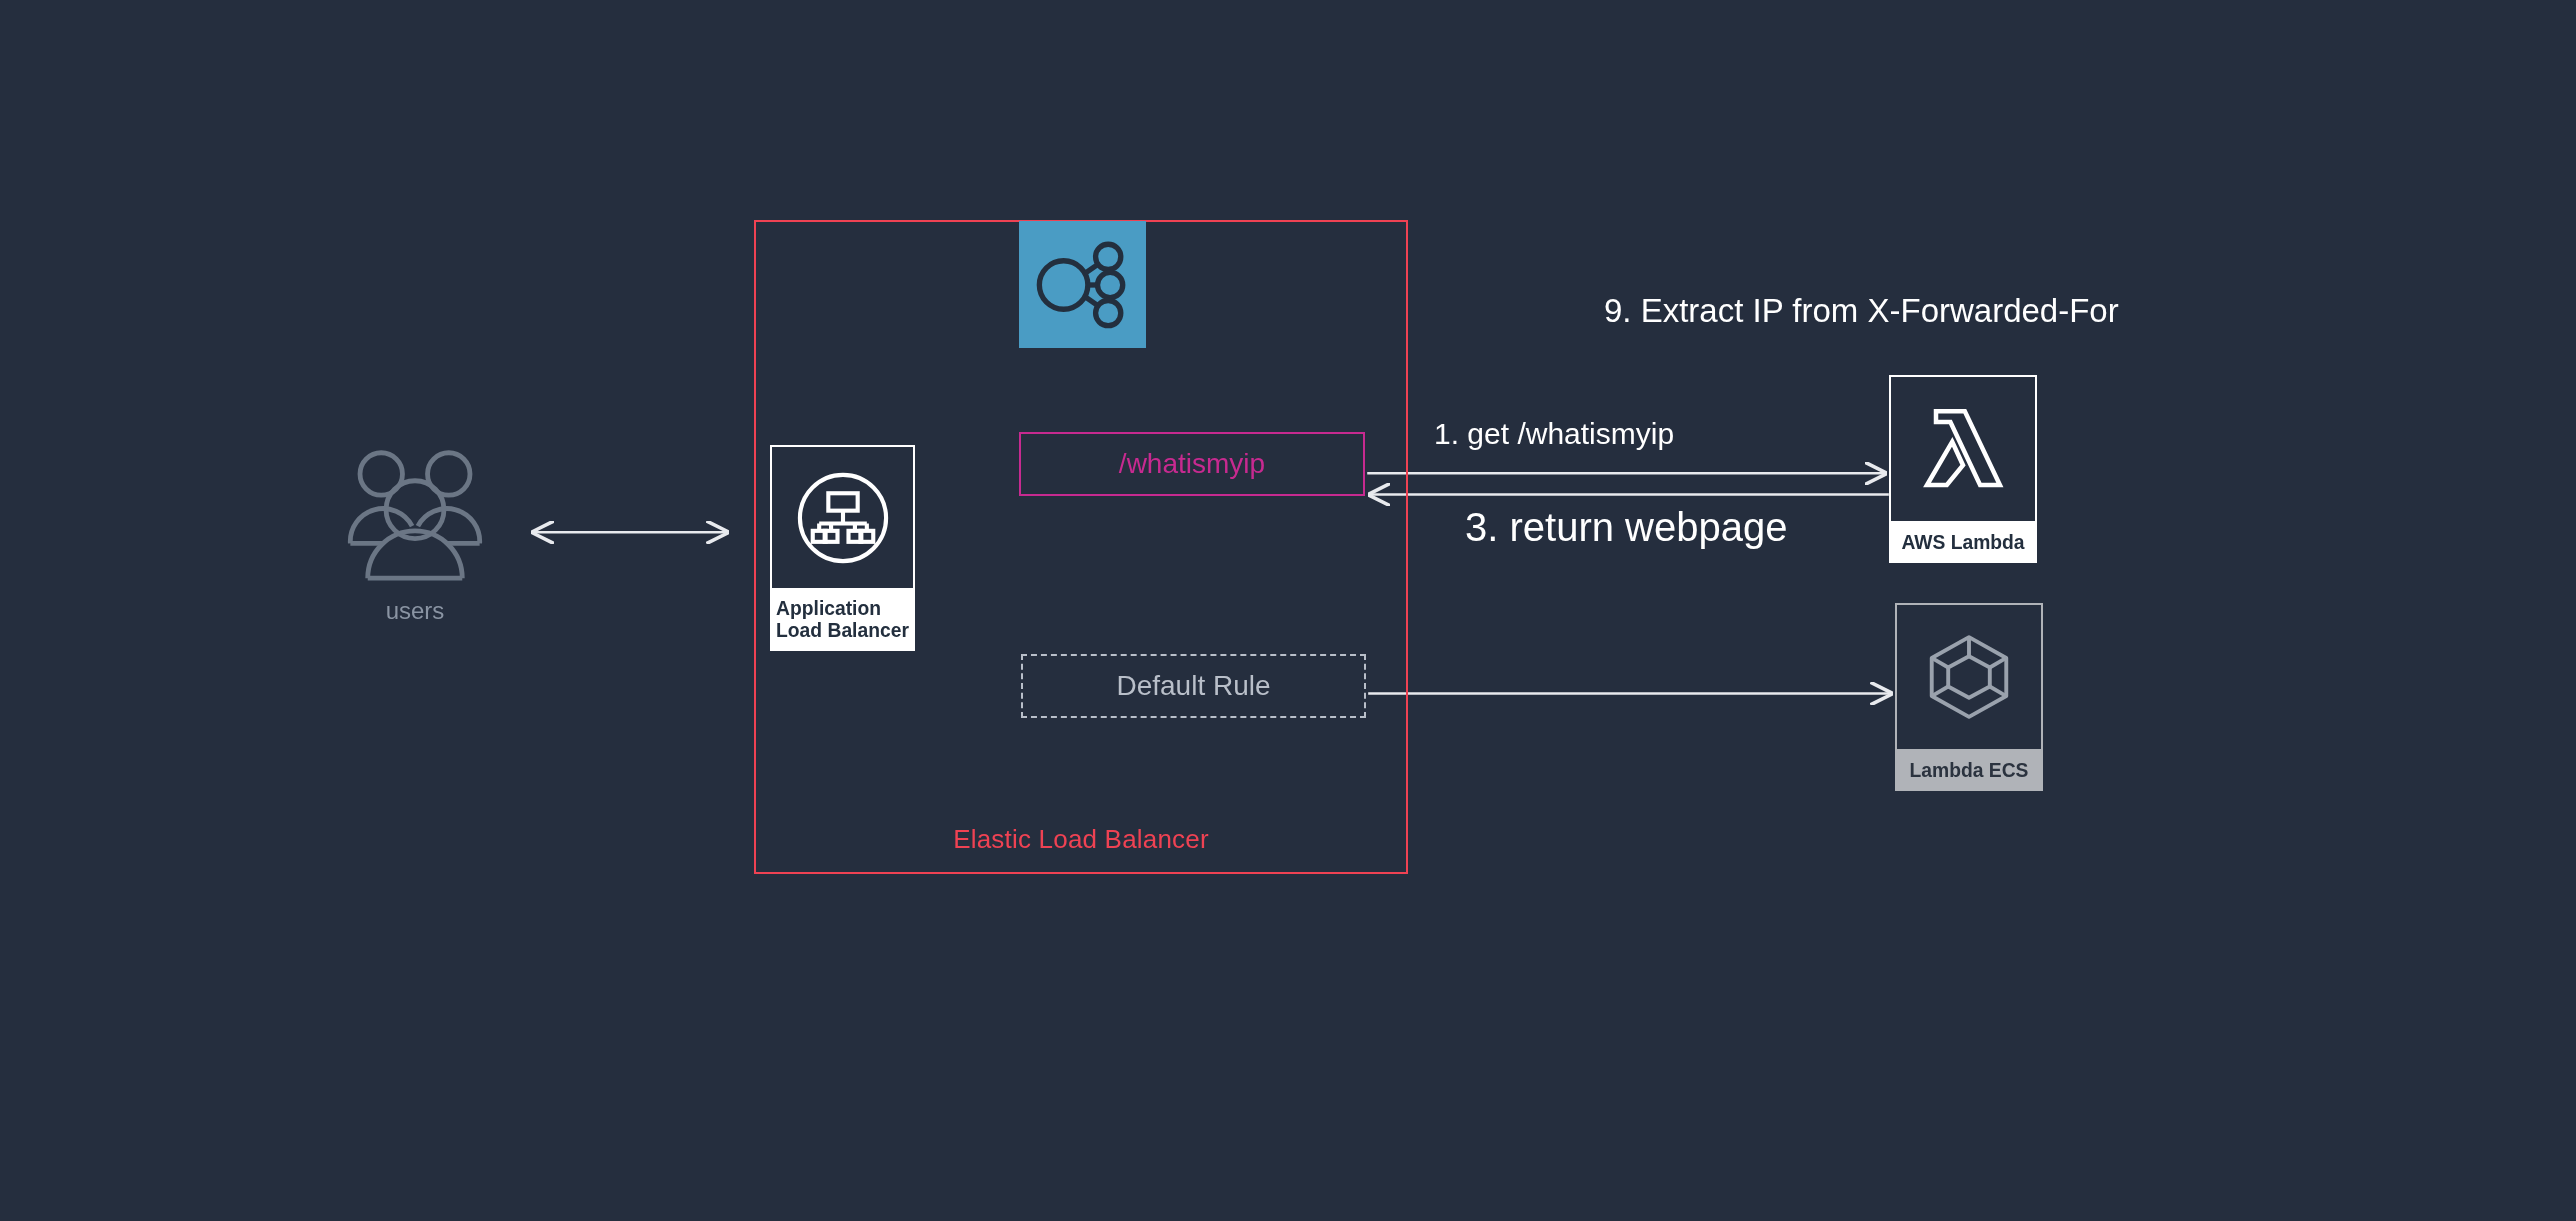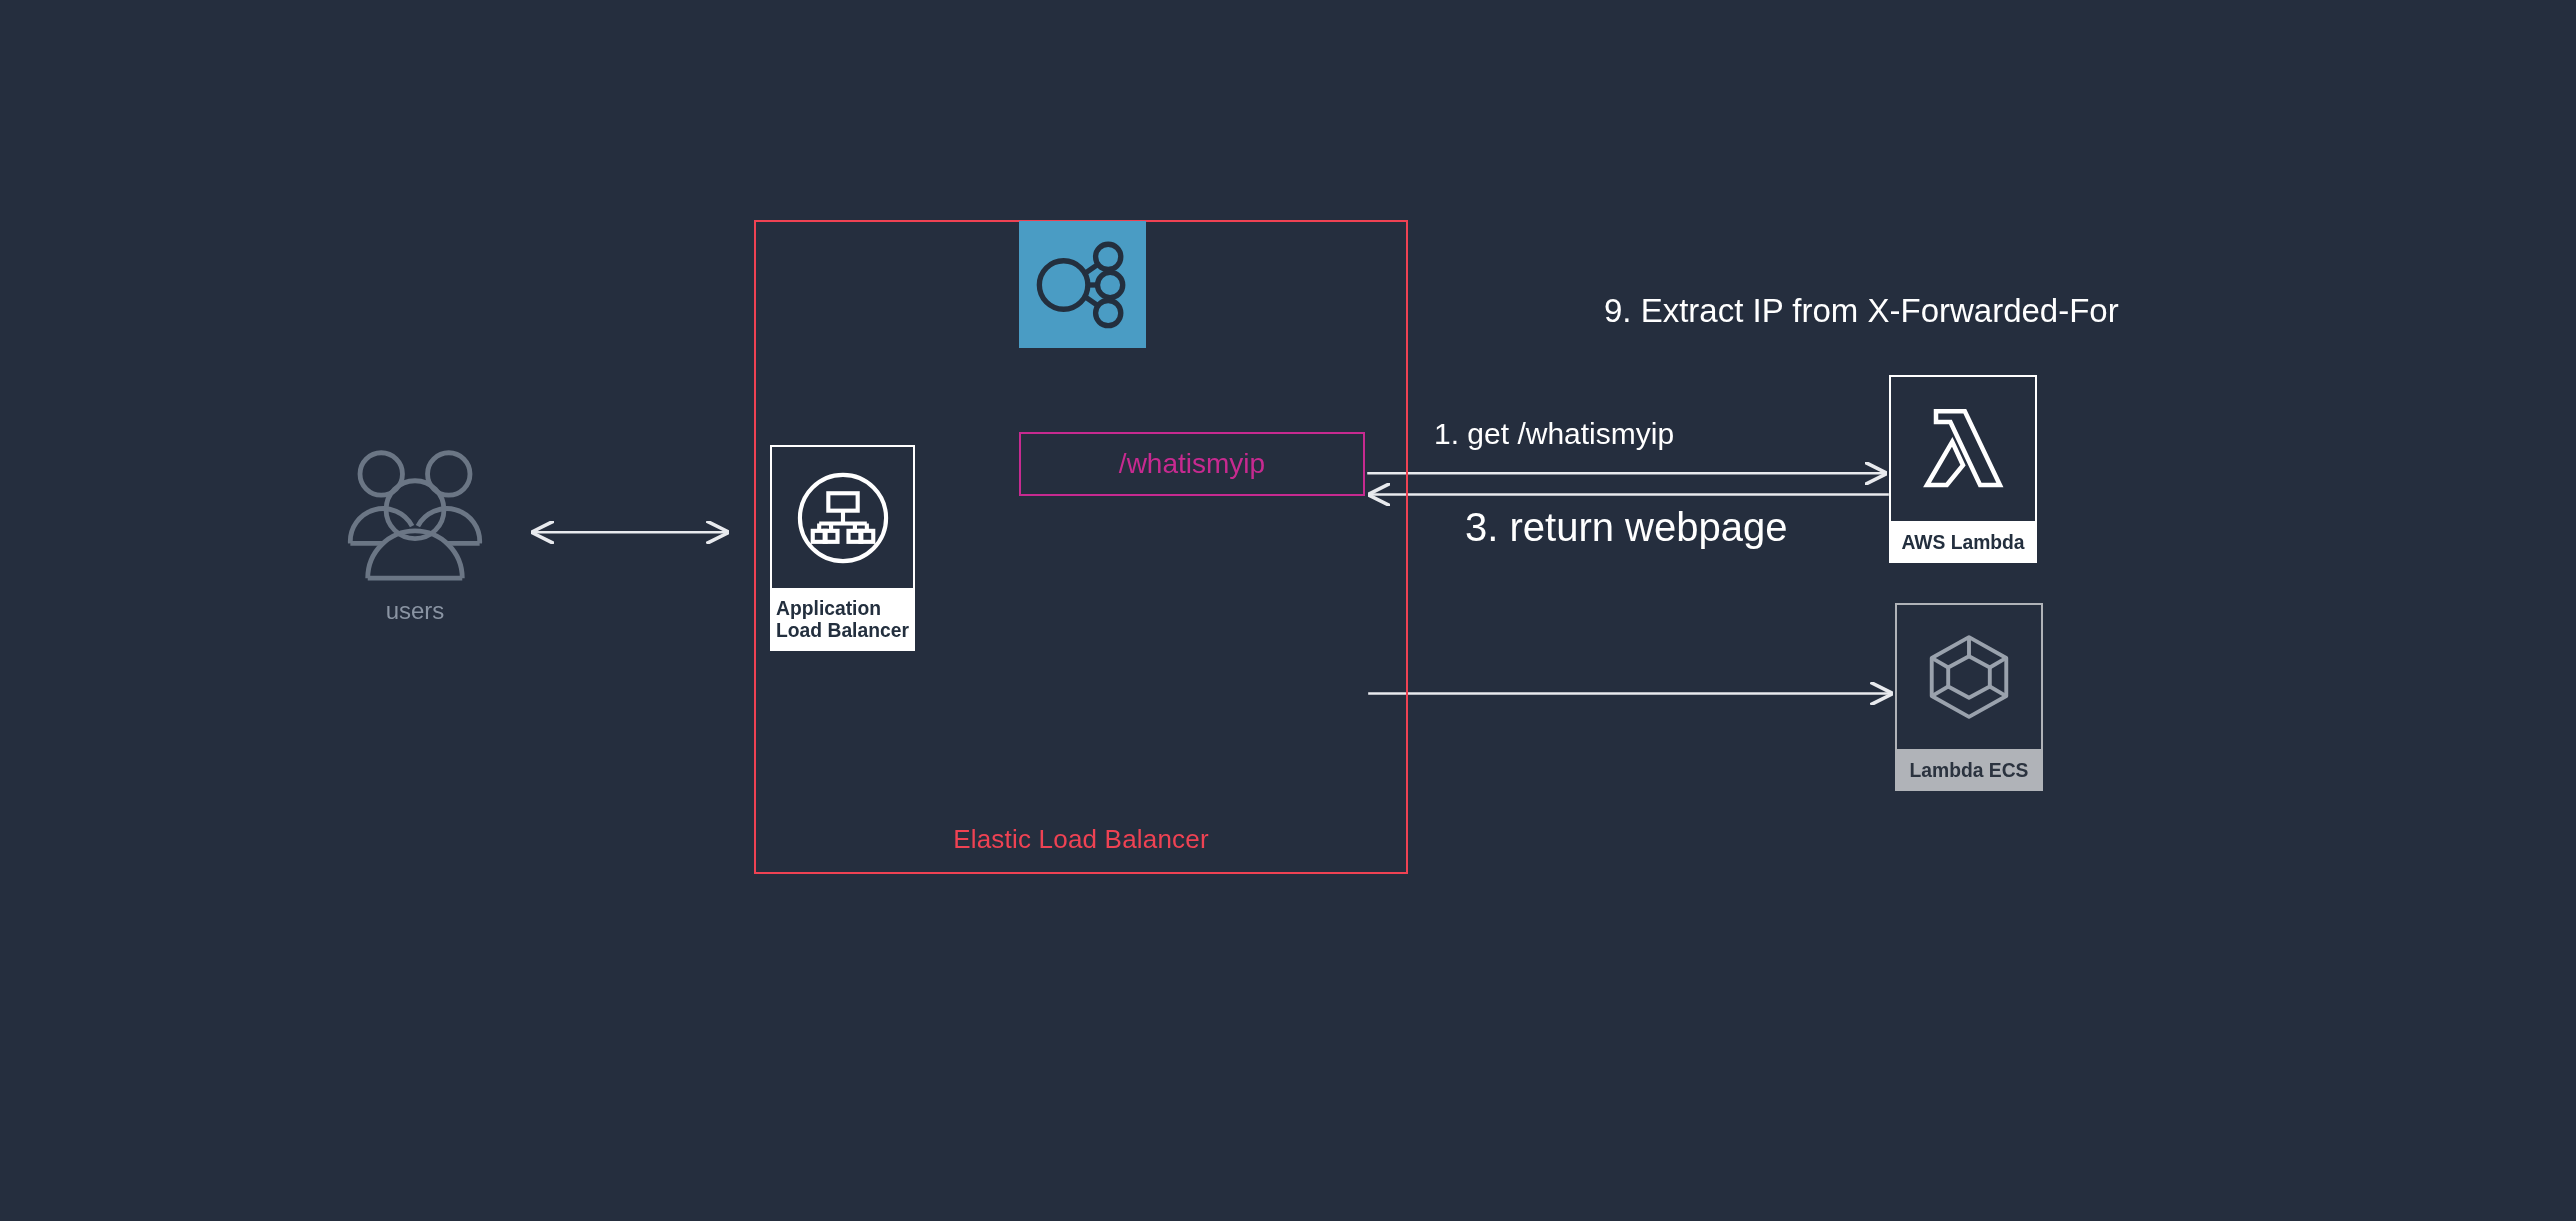--- a/index.html
+++ b/index.html
@@ -271,19 +271,22 @@
         </g>
       </svg>
     </div>
     <div class="cap">Lambda ECS</div>
   </div>
 
   <div class="rule" id="rule-whatismyip">
     <span>/whatismyip</span>
   </div>
 
+  <div class="rule" id="rule-default">
+    <span>Default Rule</span>
+  </div>
 
   <div class="note" id="note-1">1. get /whatismyip</div>
   <div class="note" id="note-2">9. Extract IP from X-Forwarded-For</div>
   <div class="note" id="note-3">3. return webpage</div>
 
 </div>
 
 
 </body></html>

